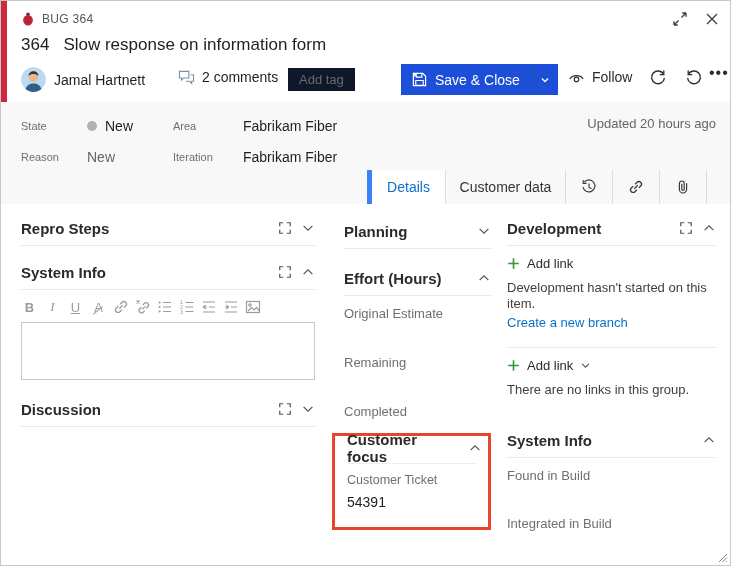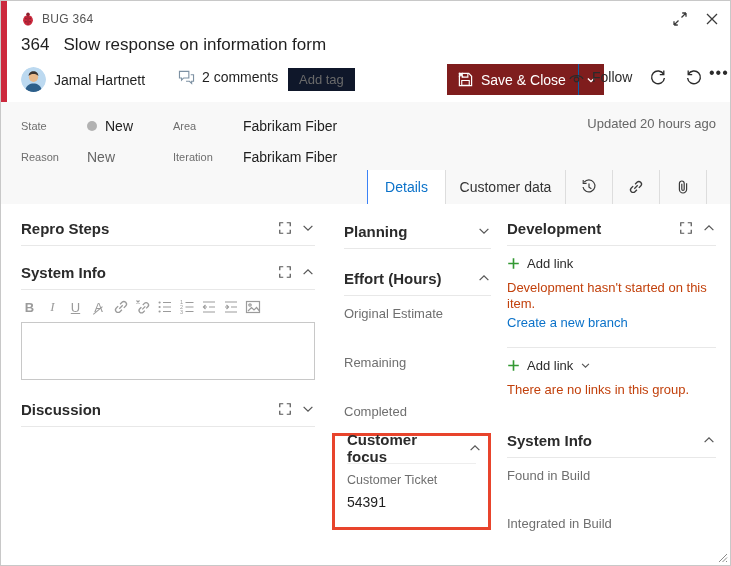--- a/index.html
+++ b/index.html
@@ -21,41 +21,41 @@
   .wi-id{margin-right:14px;}
 
   .cmd-row{position:absolute;left:20px;top:63px;right:10px;height:32px;}
   .assignee{position:absolute;left:0;top:3px;display:flex;align-items:center;cursor:pointer;}
   .avatar{width:25px;height:25px;border-radius:50%;overflow:hidden;}
   .assignee-name{font-size:14px;color:#1f1f1f;margin-left:8px;}
   .comments{position:absolute;left:157px;top:5px;display:flex;align-items:center;cursor:pointer;}
   .comments-label{font-size:14px;color:#1f1f1f;margin-left:7px;}
   .add-tag{position:absolute;left:267px;top:4px;height:23px;padding:0 11px;background:#0f172a;
     border:none;font-size:13px;color:#6a6a6a;display:flex;align-items:center;cursor:pointer;}
-  .save-split{position:absolute;left:380px;top:0;height:31px;display:flex;background:#7f1d1d;color:#fff;cursor:pointer;margin-left:46px;}
+  .save-split{position:absolute;left:380px;top:0;height:31px;display:flex;background:#1d4ed8;color:#fff;cursor:pointer;}
   .save-main{display:flex;align-items:center;padding:0 12px 0 11px;font-size:14px;}
   .save-main span{margin-left:8px;}
   .save-caret{width:25px;display:flex;align-items:center;justify-content:center;border-left:1px solid #0b5ea8;}
   .follow{position:absolute;left:540px;top:5px;display:flex;align-items:center;cursor:pointer;color:#2b2b2b;}
   .follow span{font-size:14px;margin-left:7px;}
   .cmd-icon{position:absolute;top:5px;width:18px;height:18px;color:#2b2b2b;cursor:pointer;}
   .more-btn{position:absolute;left:688px;top:0px;font-size:16px;letter-spacing:1px;color:#2b2b2b;cursor:pointer;}
 
   
   .meta-band{position:absolute;left:0;top:101px;right:0;height:102px;background:#f8f8f8;}
   .meta-label{position:absolute;font-size:11px;color:#6e6e6e;}
   .meta-value{position:absolute;font-size:14px;color:#1f1f1f;cursor:pointer;}
   .meta-value.dim{color:#666;}
   .state-dot{display:inline-block;width:10px;height:10px;border-radius:50%;background:#b2b2b2;margin-right:8px;}
   .updated{position:absolute;right:14px;top:14px;font-size:13px;color:#666;cursor:pointer;}
 
   .tabbar{position:absolute;right:0;bottom:0;height:34px;display:flex;}
   .tab{display:flex;align-items:center;justify-content:center;font-size:14px;color:#333;
     border-right:1px solid #ddd;cursor:pointer;box-sizing:border-box;}
-  .tab.active{background:#fff;color:#0b72c9;border-left:1px solid #3b82f6;width:79px;}
+  .tab.active{background:#fff;color:#0b72c9;border-left:5px solid #3b82f6;width:79px;}
   .tab.text{width:120px;}
   .tab.icon-tab{width:47px;color:#3b3b3b;}
   .tab-filler{width:23px;}
 
   
   .content{position:absolute;left:0;top:203px;right:0;bottom:0;background:#fff;}
   .col{position:absolute;top:0;}
   .col-left{left:20px;width:294px;}
   .col-mid{left:343px;width:147px;}
   .col-right{left:506px;width:209px;}
@@ -83,21 +83,21 @@
   .cf-head{display:flex;align-items:center;}
   .cf-head .grp-title{font-size:15px;}
   .cf-divider{border-bottom:1px solid #eee;margin-top:3px;margin-right:6px;}
   .cf-label{font-size:12.5px;color:#6e6e6e;margin-top:9px;}
   .cf-value{font-size:14px;color:#1f1f1f;margin-top:7px;cursor:text;}
 
   .addlink-row{display:flex;align-items:center;margin-top:10px;cursor:pointer;}
   .addlink-row span.lbl{font-size:13px;color:#2b2b2b;margin-left:7px;}
   .plus-icon{width:13px;height:13px;color:#339933;}
   .small-chevron{width:11px;height:11px;color:#555;margin-left:7px;}
-  .plain-text{font-size:13px;color:#c2410c;margin-top:9px;line-height:16px;}
+  .plain-text{font-size:13px;color:#404040;margin-top:9px;line-height:16px;}
   .link-text{font-size:13px;color:#0b72c9;margin-top:3px;cursor:pointer;}
 
   .resize-grip{position:absolute;right:2px;bottom:2px;width:12px;height:12px;cursor:nwse-resize;color:#8a8a8a;}
 </style>
 </head>
 <body>
 
 <div class="dialog">
   <div class="accent-bar"></div>
 

